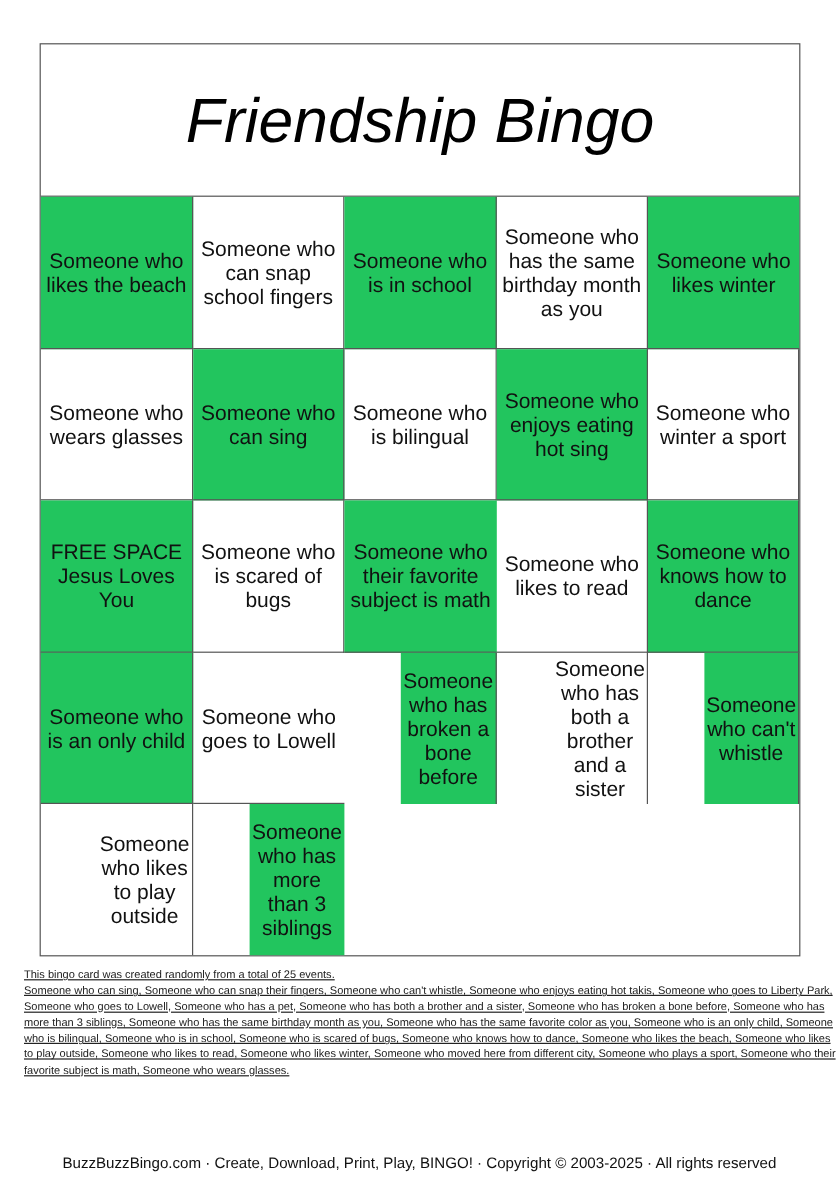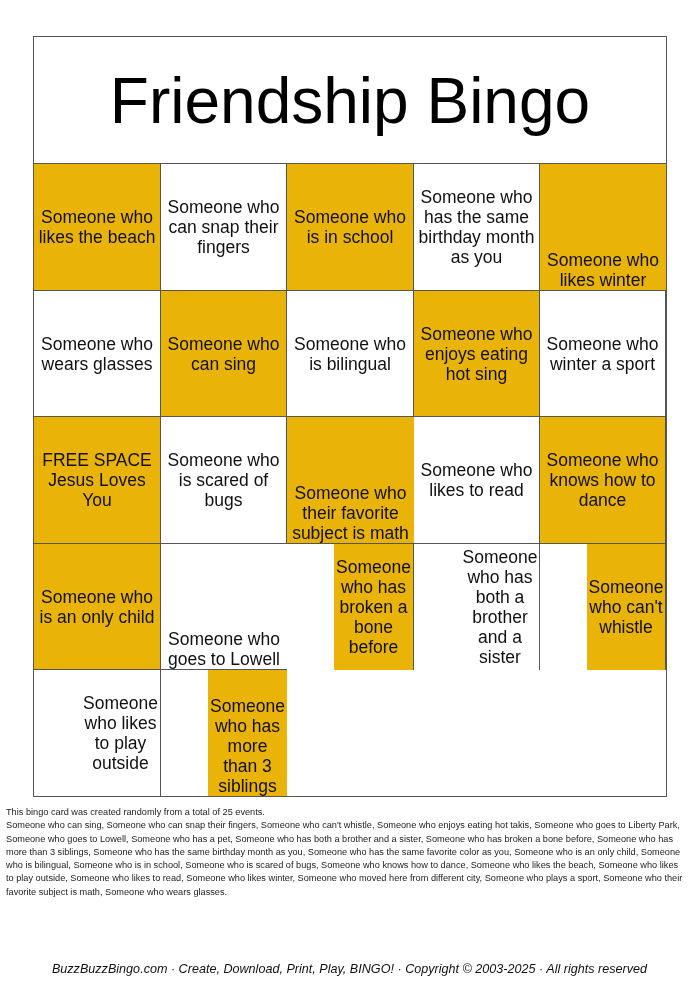--- a/index.html
+++ b/index.html
@@ -13,79 +13,80 @@
     border: 1px solid #555;
     background: #fff;
   }
   .title-cell {
     position: absolute;
     left: 0; top: 0; width: 632px; height: 127px;
     display: flex; align-items: center; justify-content: center;
     border-bottom: 1px solid #555;
   }
   .title {
-    font-size: 64px;
+    font-size: 52px;
     font-weight: normal;
     color: #000;
     letter-spacing: 0px;
     line-height: 1;
     margin-top: 2px;
+    font-style: italic;
   }
   .grid {
     position: absolute;
     left: 0; top: 127px;
     width: 632px; height: 632px;
     display: grid;
     grid-template-columns: 127px 126px 127px 126px 126px;
     grid-template-rows: 127px 126px 127px 126px 126px;
   }
   .cell {
     border-right: 1px solid #555;
     border-bottom: 1px solid #555;
     display: flex; align-items: center; justify-content: center;
     text-align: center;
     font-size: 17.5px;
     line-height: 20px;
     padding: 0 3px;
     color: #111;
   }
-  .cell.col-4 { border-right: none; align-items: flex-end; }
+  .cell.col-4 { border-right: none; }
   .cell.row-4 { border-bottom: none; margin-left: 47px; }
-  .cell.shaded { background: #eab308; }
+  .cell.shaded { background: #22c55e; }
 
   .info {
     position: absolute;
-    left: 6px; top: 806px;
+    left: 20px; top: 806px;
     width: 680px;
     font-size: 9.2px;
     line-height: 13.3px;
     color: #222;
+    text-decoration: underline;
   }
   .footer {
     position: absolute;
     left: 0; top: 962px; width: 699px;
     text-align: center;
     font-size: 12.6px;
     color: #111;
-    font-style: italic;
   }
 </style>
 </head>
 <body>
 
 <div class="card">
   <div class="title-cell">
     <h1 class="title">Friendship Bingo</h1>
   </div>
   <div class="grid" id="bingo-grid">
       <div class="cell row-0 col-0 shaded">
         <span>Someone who likes the beach</span>
       </div>
       <div class="cell row-0 col-1">
-        <span>Someone who can snap their fingers</span>
+        <span>Someone who can snap school fingers</span>
       </div>
       <div class="cell row-0 col-2 shaded">
         <span>Someone who is in school</span>
       </div>
       <div class="cell row-0 col-3">
         <span>Someone who has the same birthday month as you</span>
       </div>
       <div class="cell row-0 col-4 shaded">
         <span>Someone who likes winter</span>
       </div>

